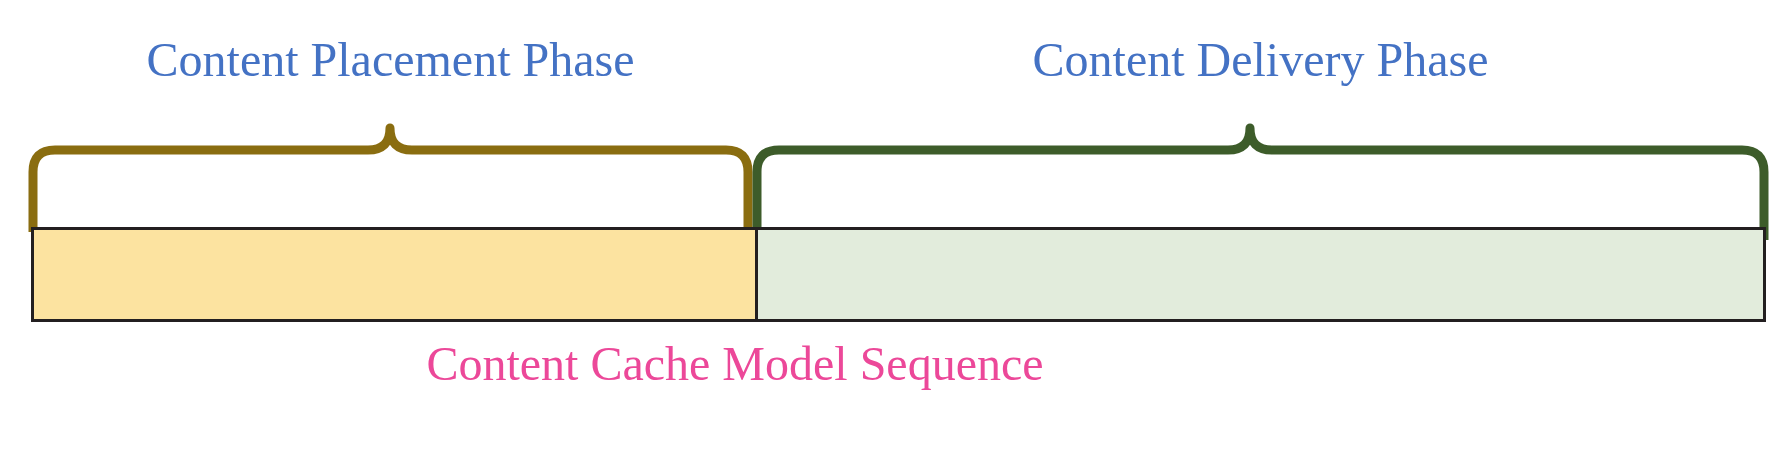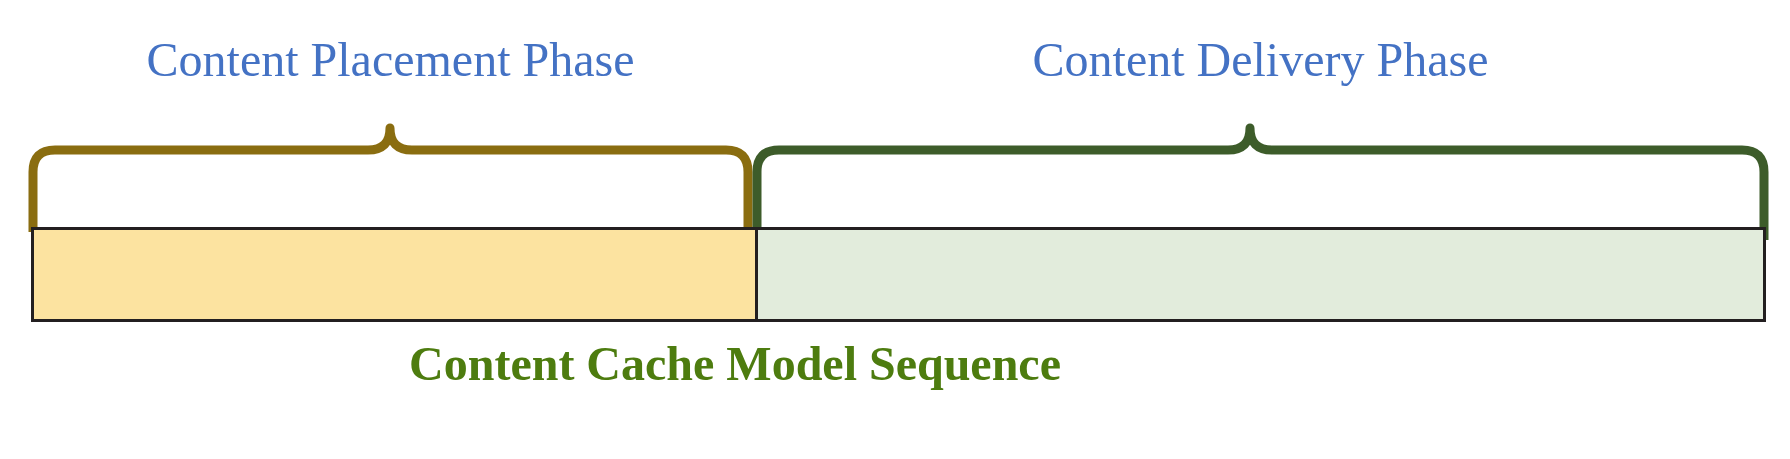--- a/index.html
+++ b/index.html
@@ -28,26 +28,25 @@
   #label-placement { left: 31px;  top: 36px; width: 719px; text-align: center; }
   #label-delivery  { left: 755px; top: 36px; width: 1011px; text-align: center; }
 
   
   #caption {
     position: absolute;
     left: 0;
     top: 340px;
     width: 1470px;
     text-align: center;
-    color: #4d7c0f;
+    color: #ec4899;
     font-size: 48px;
     line-height: 1;
     white-space: nowrap;
     font-family: "Liberation Serif", "DejaVu Serif", serif;
-    font-weight: bold;
   }
 
   
   #sequence-bar {
     position: absolute;
     left: 31px;
     top: 227px;
     width: 1735px;
     height: 95px;
     border: 3px solid #231f20;

